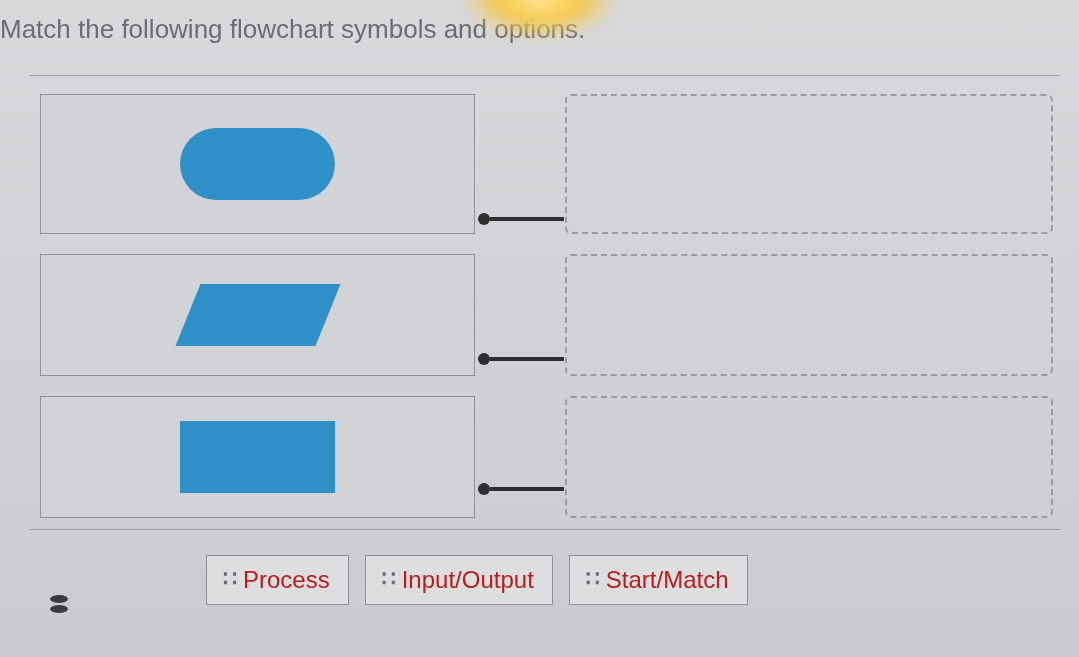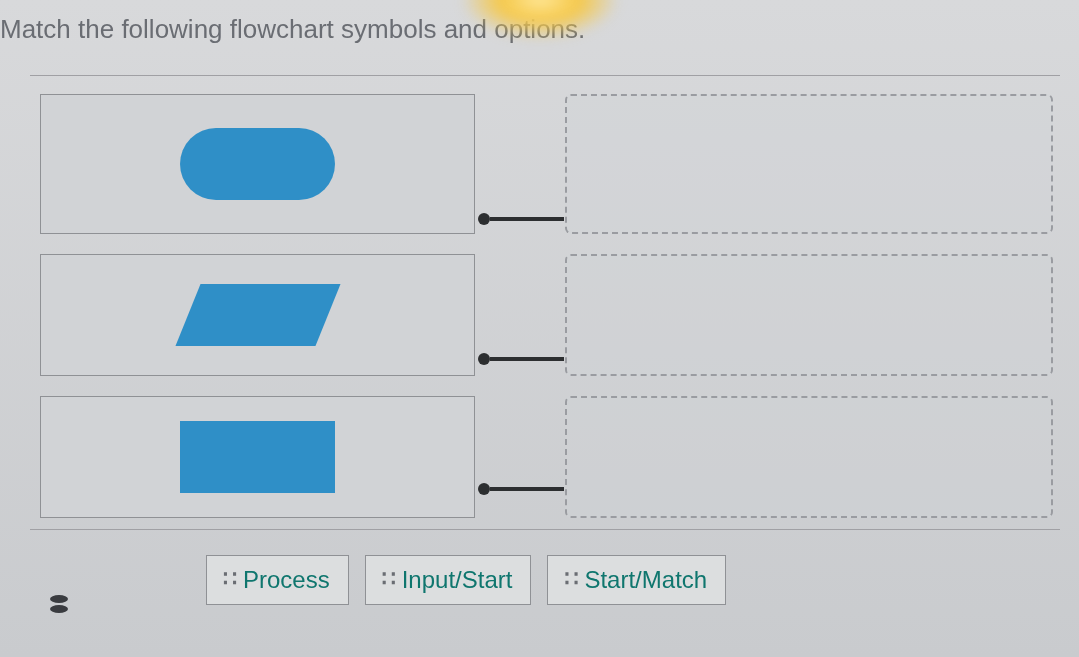--- a/index.html
+++ b/index.html
@@ -120,21 +120,21 @@
       left: 206px;
       display: flex;
       gap: 16px;
     }
     .option {
       background: #dcdedf;
       border: 1px solid #8f9195;
       padding: 10px 18px 10px 16px;
       font-size: 24px;
       font-weight: 500;
-      color: #0f766e;
+      color: #b91c1c;
       cursor: grab;
       display: flex;
       align-items: center;
       gap: 8px;
     }
     .handle {
       display: inline-block;
       color: #6a6d73;
       font-size: 16px;
       letter-spacing: -2px;
@@ -198,21 +198,21 @@
 
 </div>
 
 <div class="options-bar">
   <div class="option">
     <span class="handle"></span>
     <span>Process</span>
   </div>
   <div class="option">
     <span class="handle"></span>
-    <span>Input/Start</span>
+    <span>Input/Output</span>
   </div>
   <div class="option">
     <span class="handle"></span>
     <span>Start/Match</span>
   </div>
 </div>
 
 <div class="sort-toggle">
   <div class="dot"></div>
   <div class="dot"></div>

